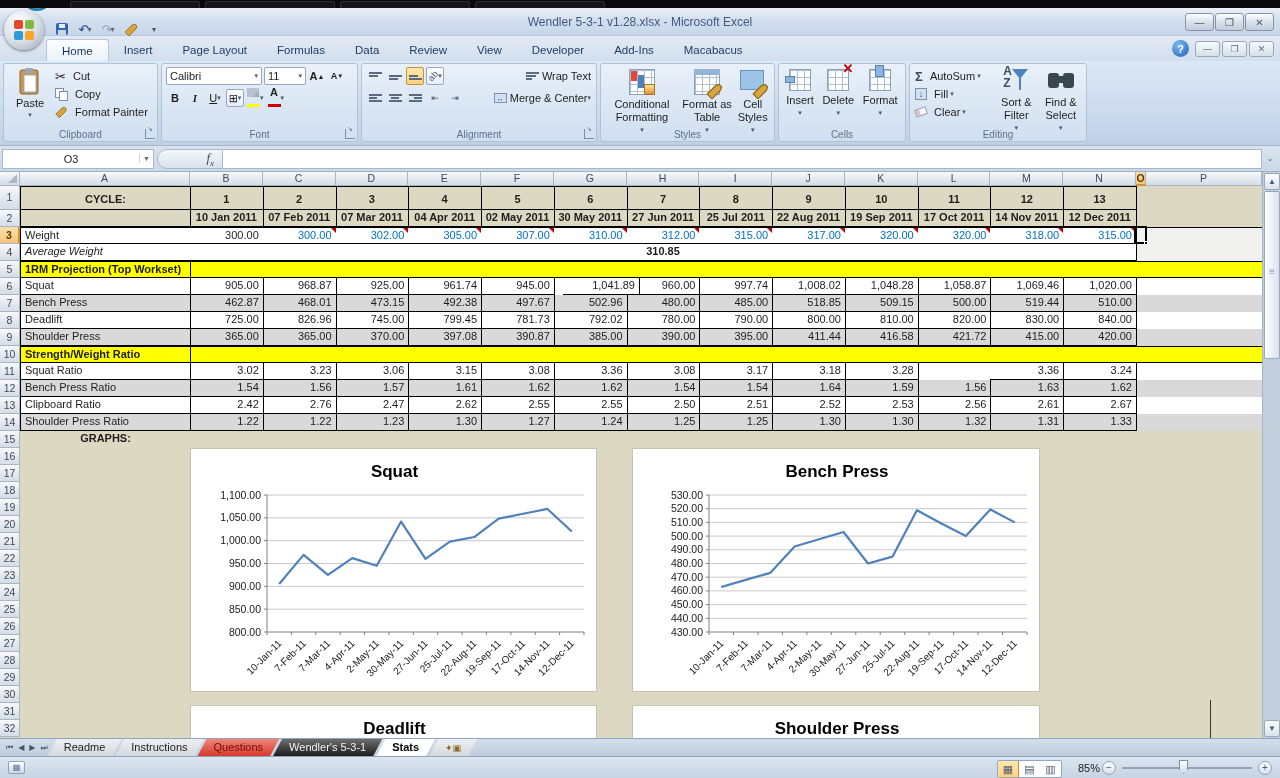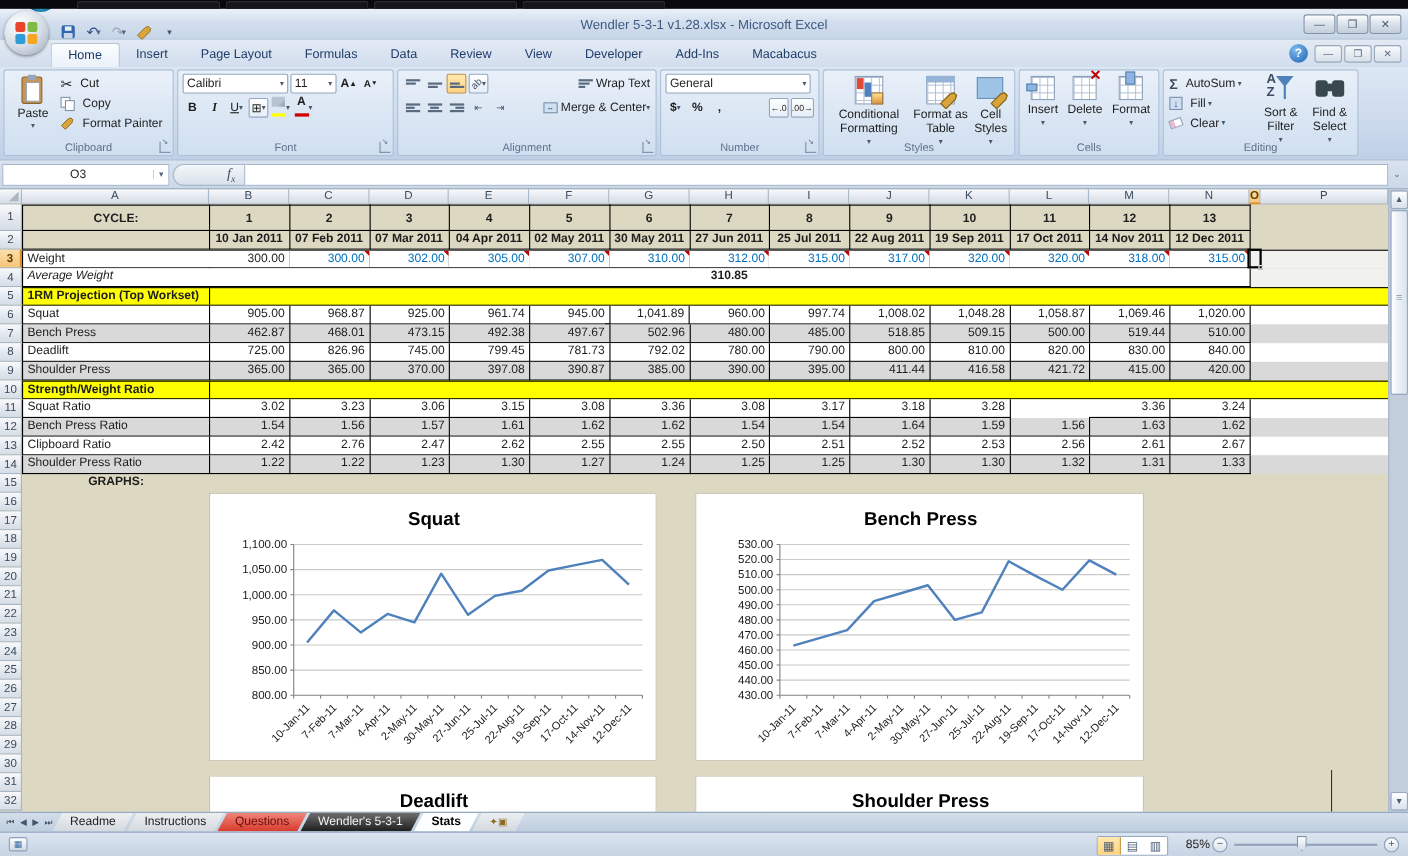--- a/index.html
+++ b/index.html
@@ -314,43 +314,20 @@
         </span>
       <span class="sbtn" style="font-size:9px;color:#44576e">⇤</span>
       <span class="sbtn" style="font-size:9px;color:#44576e">⇥</span>
       <span style="flex:1"></span>
       <span class="sbtn" style="justify-content:flex-start"><span style="width:13px;height:10px;border:1px solid #7d92aa;background:#cfe0f2;font-size:7px;line-height:9px;text-align:center;color:#2a4d89">↔</span>&nbsp;<span>Merge &amp; Center</span><span class="dd8">▾</span></span>
     </div>
     <div class="glabel">Alignment</div>
     <div class="launcher"></div>
   </div>
 
-  <div class="rgroup" style="width:145px">
-    <div class="combo" style="width:132px">
-        <span>General</span>
-        <span class="dd8">▾</span>
-      </div>
-    <div class="row" style="margin-top:4px">
-      <span class="sbtn">
-          <b>$</b>
-          <span class="dd8">▾</span>
-        </span>
-      <span class="sbtn">
-          <b>%</b>
-        </span>
-      <span class="sbtn">
-          <b>,</b>
-        </span>
-      <span style="flex:1"></span>
-      <span class="sbtn framed" style="font-size:8px">←.0</span>
-      <span class="sbtn framed" style="font-size:8px">.00→</span>
-    </div>
-    <div class="glabel">Number</div>
-    <div class="launcher"></div>
-  </div>
 
   <div class="rgroup" style="width:175px">
     <div class="row" style="justify-content:space-around">
       <div class="bigbtn">
         <span class="stack-ic">
             <span class="grid-ic"></span>
             <i style="position:absolute;left:4px;top:4px;width:6px;height:10px;background:#E04838"></i>
             <i style="position:absolute;left:11px;top:8px;width:6px;height:13px;background:#4F81BD"></i>
             <i style="position:absolute;right:2px;bottom:2px;width:11px;height:11px;background:linear-gradient(#fbe38a,#e2923c);border:1px solid #a87428"></i>
           </span>
@@ -563,21 +540,21 @@
       <div class="strip" style="top: 89px; height: 17px; background: rgb(255, 255, 0); border-top: 1px solid rgb(0, 0, 0); border-bottom: 1px solid rgb(0, 0, 0);">
         <div class="cell lbl" style="left: 0px; width: 171px; font-weight: bold; border-right: 1px solid rgb(0, 0, 0);">1RM Projection (Top Workset)</div>
       </div>
       <div class="strip" style="top: 106px; height: 17px; background: rgb(255, 255, 255);">
         <div class="cell b lbl" style="left: 0px; width: 171px;">Squat</div>
         <div class="cell b num" style="left: 170px; width: 73.77px;">905.00</div>
         <div class="cell b num" style="left: 242.77px; width: 73.77px;">968.87</div>
         <div class="cell b num" style="left: 315.54px; width: 73.77px;">925.00</div>
         <div class="cell b num" style="left: 388.31px; width: 73.77px;">961.74</div>
         <div class="cell b num" style="left: 461.08px; width: 73.77px;">945.00</div>
-        <div class="cell b num" style="left: 530px; width: 77px;">1,041.89</div>
+        <div class="cell b num" style="left: 543px; width: 77px;">1,041.89</div>
         <div class="cell b num" style="left: 606.62px; width: 73.77px;">960.00</div>
         <div class="cell b num" style="left: 679.39px; width: 73.77px;">997.74</div>
         <div class="cell b num" style="left: 752.16px; width: 73.77px;">1,008.02</div>
         <div class="cell b num" style="left: 824.93px; width: 73.77px;">1,048.28</div>
         <div class="cell b num" style="left: 897.7px; width: 73.77px;">1,058.87</div>
         <div class="cell b num" style="left: 970.47px; width: 73.77px;">1,069.46</div>
         <div class="cell b num" style="left: 1043.24px; width: 73.77px;">1,020.00</div>
       </div>
       <div class="strip" style="top: 123px; height: 17px; background: rgb(217, 217, 217);">
         <div class="cell b lbl" style="left: 0px; width: 171px;">Bench Press</div>

